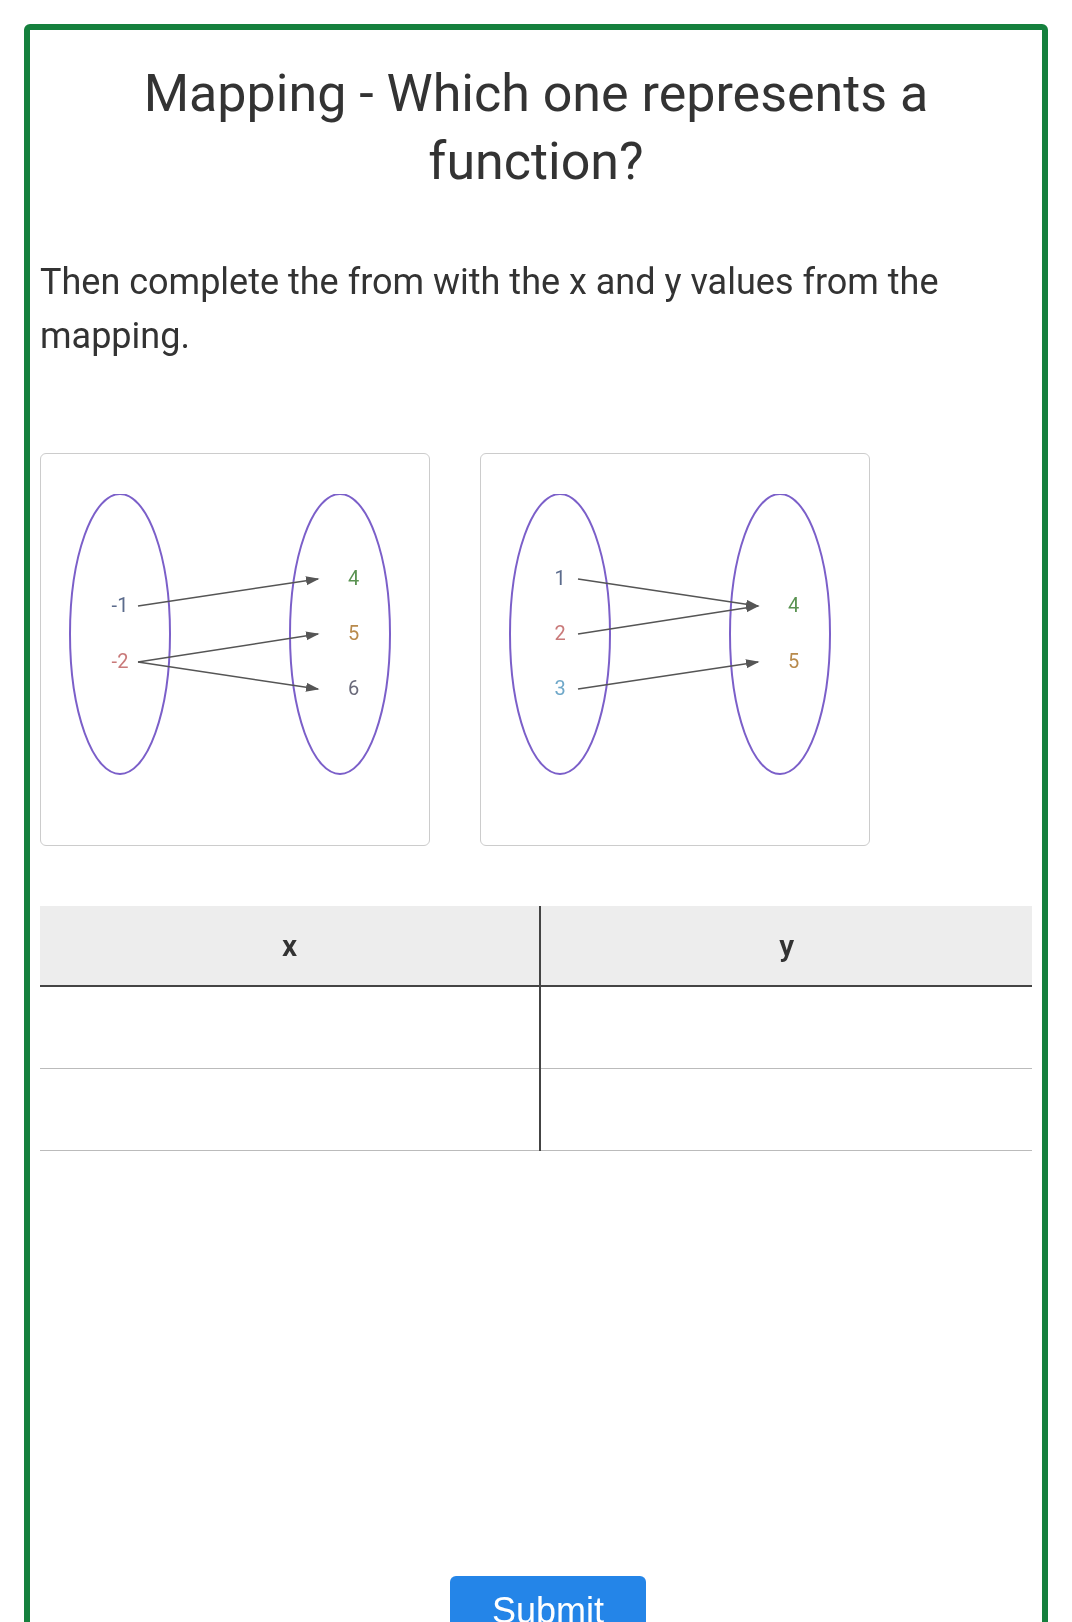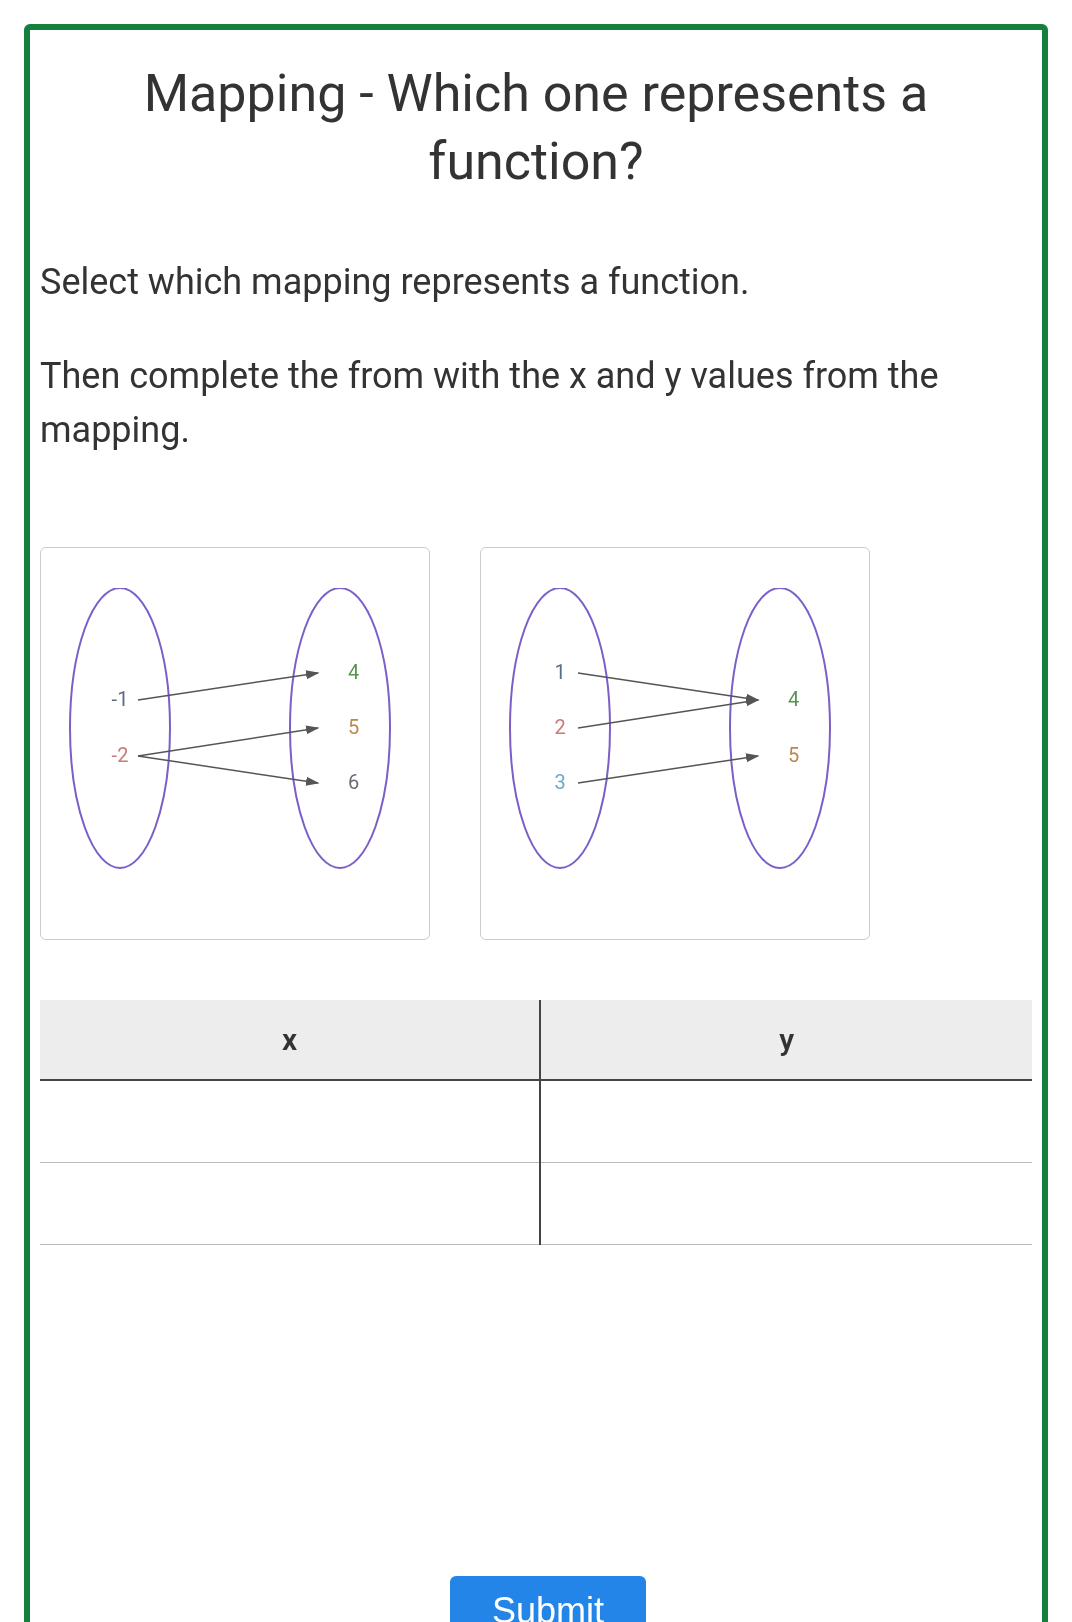--- a/index.html
+++ b/index.html
@@ -95,21 +95,20 @@
   }
   .overflow-clip { overflow: hidden; height: 52px; }
 </style>
 </head>
 <body>
 
 <div class="container">
   <h1 class="title">Mapping - Which one represents a function?</h1>
 
   <div class="instructions">
-    <p>Select which mapping represents a function.</p>
     <p>Then complete the from with the x and y values from the mapping.</p>
   </div>
 
   <div class="diagrams">
     <div class="diagram-card">
       <svg id="svg-left" width="350" height="300">
           <defs>
             <marker id="svg-left-arrow" markerWidth="10" markerHeight="10" refX="8" refY="3" orient="auto">
               <path d="M0,0 L9,3 L0,6 Z" fill="#555"></path>
             </marker>

